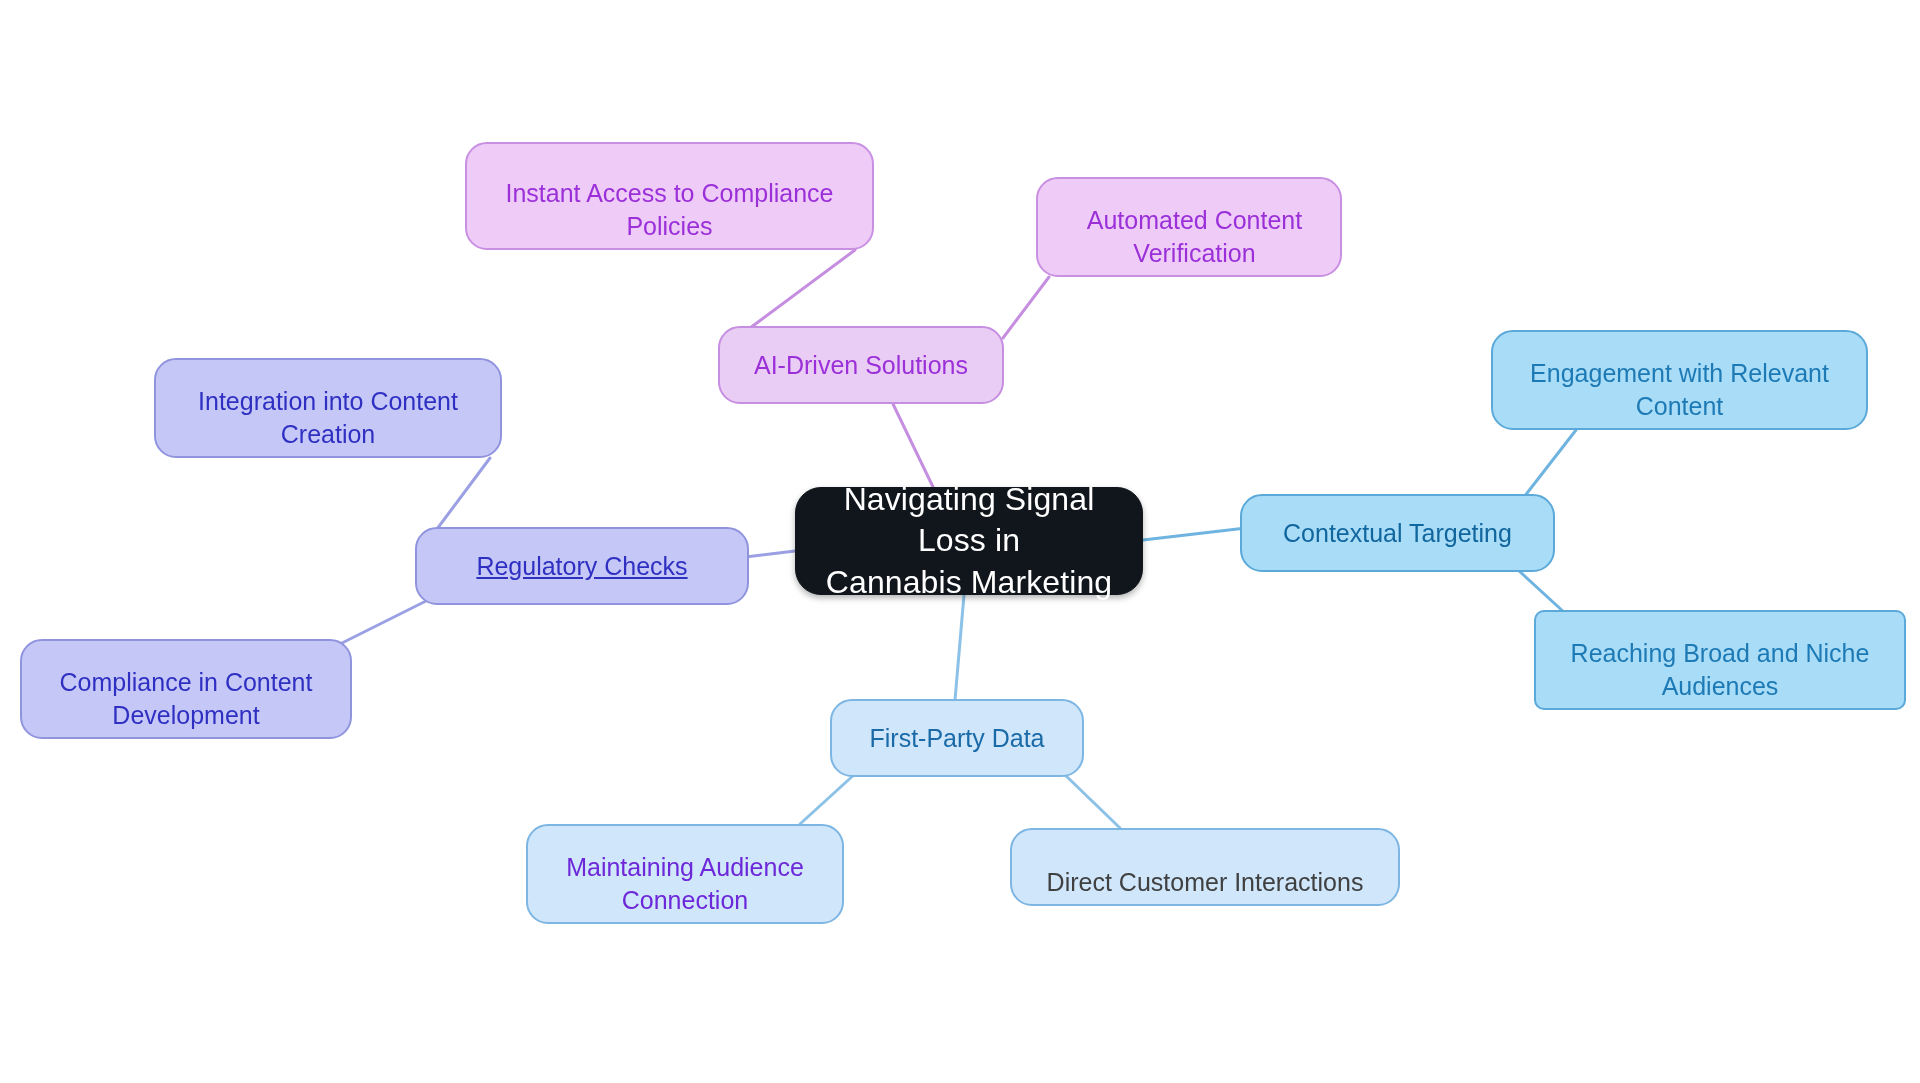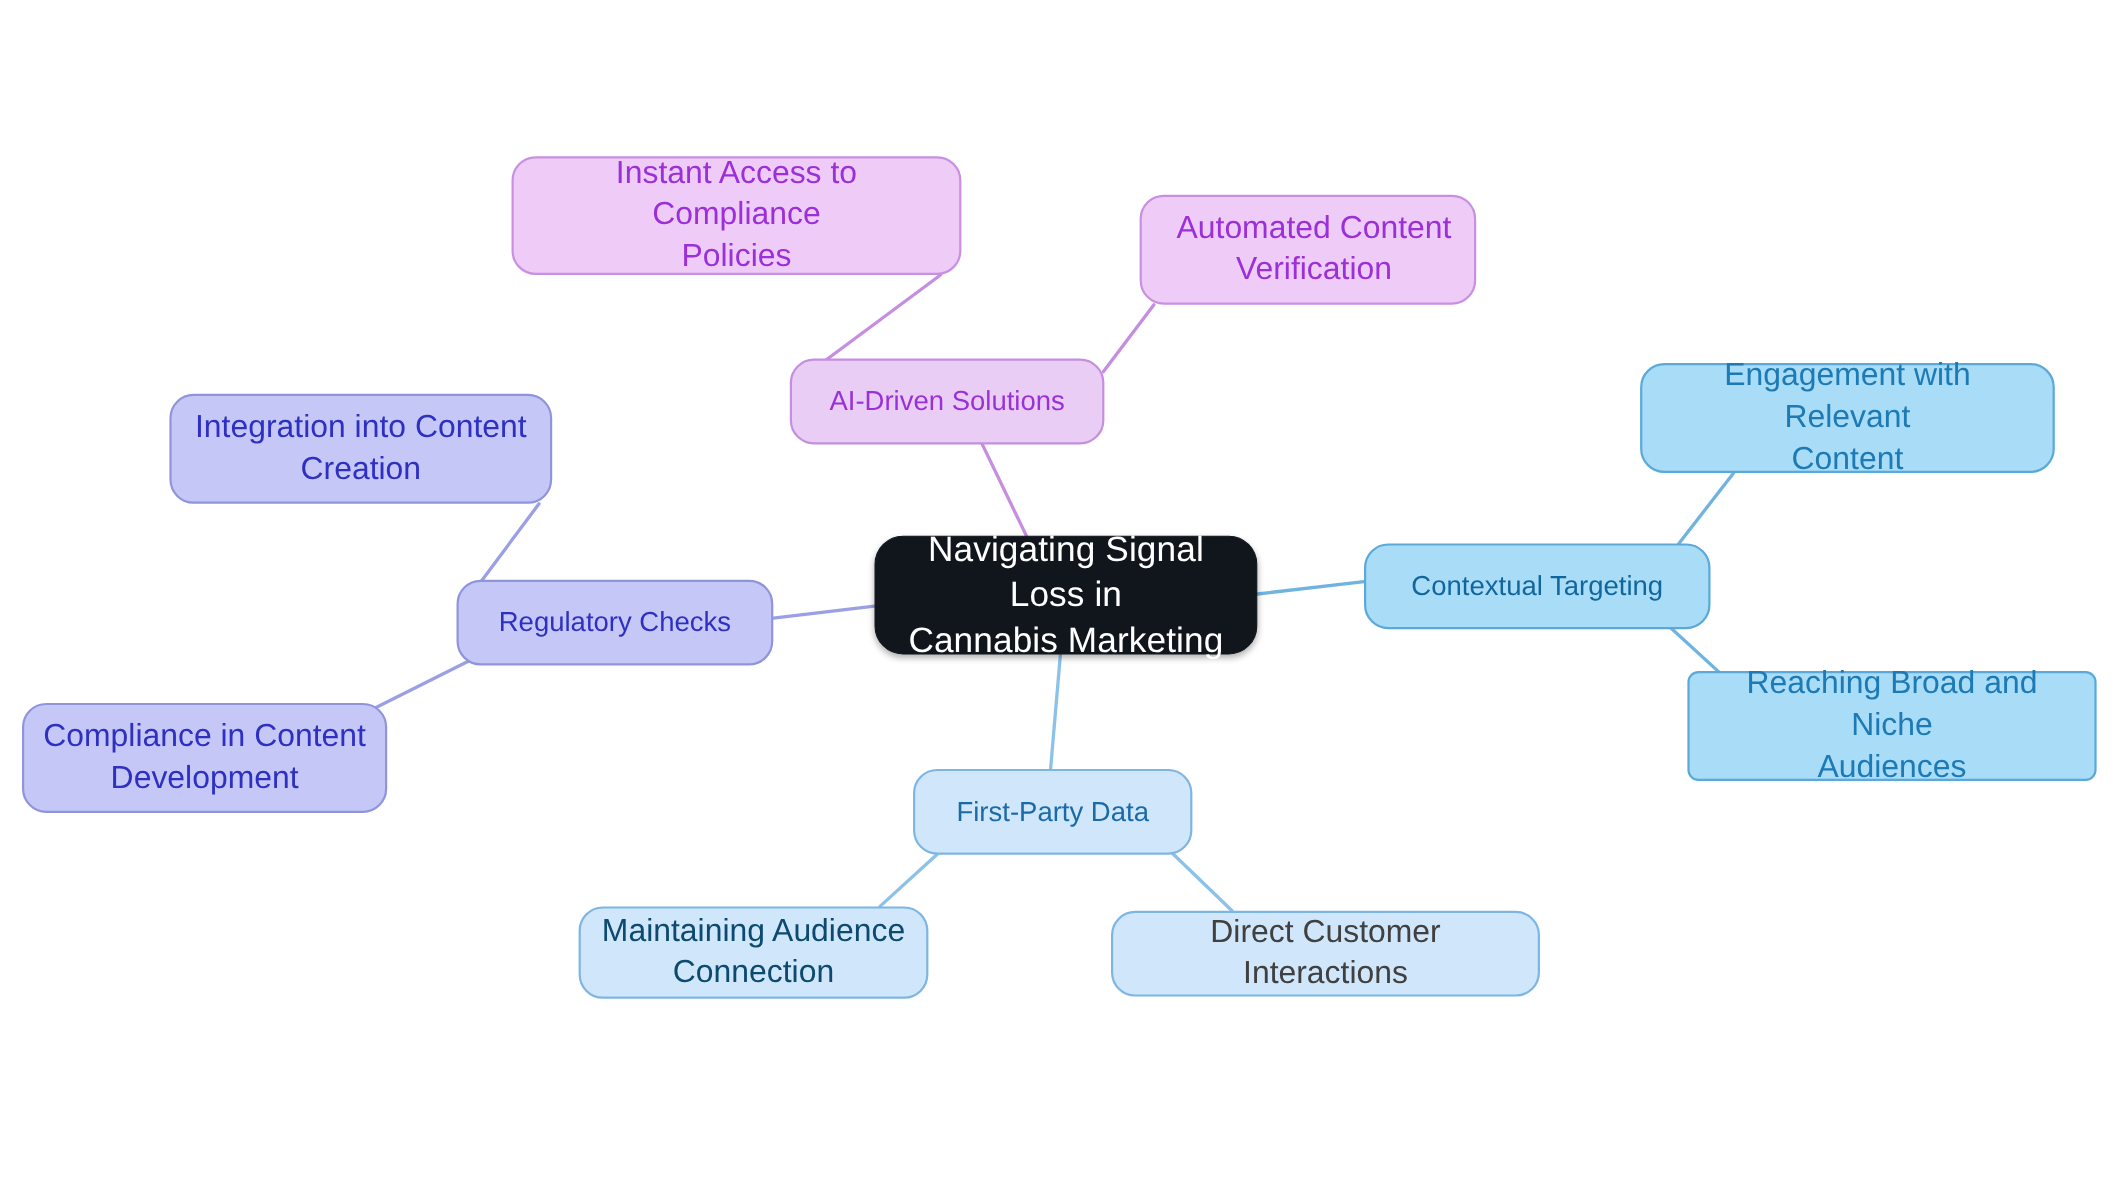--- a/index.html
+++ b/index.html
@@ -43,21 +43,22 @@
     border-radius: 26px;
     border-width: 1px;
     font-size: 32px;
     letter-spacing: 0.1px;
     box-shadow: 0 3px 6px rgba(0,0,0,0.30);
   }
   .node-branch {
     font-size: 25px;
   }
   .node-leaf {
-    font-size: 29px;
+    font-size: 25px;
+    align-items: flex-end;
   }
 </style>
 </head>
 <body>
 
 <div id="mindmap-canvas">
 
   <svg id="edge-layer" viewBox="0 0 1920 1083">
       <line x1="934" y1="489" x2="893" y2="404" stroke="#c58ee0" stroke-width="3" stroke-linecap="round"></line>
       <line x1="750" y1="328" x2="855" y2="250" stroke="#c58ee0" stroke-width="3" stroke-linecap="round"></line>
@@ -74,29 +75,29 @@
     </svg>
 
   <div id="node-layer">
       <div class="node node-root" style="left: 795px; top: 487px; width: 348px; height: 108px; background: rgb(17, 22, 29); border-color: rgb(17, 22, 29); color: rgb(255, 255, 255);"><span>Navigating Signal Loss in
 Cannabis Marketing</span></div>
       <div class="node node-branch" style="left: 718px; top: 326px; width: 286px; height: 78px; background: rgb(233, 205, 245); border-color: rgb(197, 142, 224); color: rgb(155, 48, 217);"><span>AI-Driven Solutions</span></div>
       <div class="node node-leaf" style="left: 465px; top: 142px; width: 409px; height: 108px; background: rgb(238, 204, 247); border-color: rgb(201, 143, 226); color: rgb(155, 48, 217);"><span>Instant Access to Compliance
 Policies</span></div>
       <div class="node node-leaf" style="left: 1036px; top: 177px; width: 306px; height: 100px; background: rgb(238, 204, 247); border-color: rgb(201, 143, 226); color: rgb(155, 48, 217); padding-left: 25px;"><span>Automated Content
 Verification</span></div>
-      <div class="node node-branch" style="left: 415px; top: 527px; width: 288px; height: 78px; background: rgb(197, 200, 247); border-color: rgb(143, 148, 221); color: rgb(47, 48, 194);"><span>Regulatory Checks</span></div>
+      <div class="node node-branch" style="left: 415px; top: 527px; width: 334px; height: 78px; background: rgb(197, 200, 247); border-color: rgb(143, 148, 221); color: rgb(47, 48, 194); text-decoration: underline;"><span>Regulatory Checks</span></div>
       <div class="node node-leaf" style="left: 154px; top: 358px; width: 348px; height: 100px; background: rgb(197, 200, 247); border-color: rgb(144, 148, 221); color: rgb(47, 48, 194);"><span>Integration into Content
 Creation</span></div>
       <div class="node node-leaf" style="left: 20px; top: 639px; width: 332px; height: 100px; background: rgb(197, 200, 247); border-color: rgb(144, 148, 221); color: rgb(47, 48, 194);"><span>Compliance in Content
 Development</span></div>
       <div class="node node-branch" style="left: 1240px; top: 494px; width: 315px; height: 78px; background: rgb(168, 220, 247); border-color: rgb(90, 169, 217); color: rgb(17, 102, 158); text-align: center;"><span>Contextual Targeting</span></div>
       <div class="node node-leaf" style="left: 1491px; top: 330px; width: 377px; height: 100px; background: rgb(168, 220, 247); border-color: rgb(90, 169, 217); color: rgb(29, 122, 181);"><span>Engagement with Relevant
 Content</span></div>
       <div class="node node-leaf" style="left: 1534px; top: 610px; width: 372px; height: 100px; background: rgb(168, 220, 247); border-color: rgb(90, 169, 217); color: rgb(29, 122, 181); border-radius: 10px;"><span>Reaching Broad and Niche
 Audiences</span></div>
       <div class="node node-branch" style="left: 830px; top: 699px; width: 254px; height: 78px; background: rgb(207, 230, 251); border-color: rgb(125, 181, 227); color: rgb(26, 106, 168);"><span>First-Party Data</span></div>
-      <div class="node node-leaf" style="left: 526px; top: 824px; width: 318px; height: 84px; background: rgb(207, 230, 251); border-color: rgb(125, 181, 227); color: #0c4a6e;"><span>Maintaining Audience
+      <div class="node node-leaf" style="left: 526px; top: 824px; width: 318px; height: 100px; background: rgb(207, 230, 251); border-color: rgb(125, 181, 227); color: #6d28d9;"><span>Maintaining Audience
 Connection</span></div>
       <div class="node node-leaf" style="left: 1010px; top: 828px; width: 390px; height: 78px; background: rgb(207, 230, 251); border-color: rgb(125, 181, 227); color: #404040;"><span>Direct Customer Interactions</span></div>
     </div>
 
 </div>
 
 </body></html>

